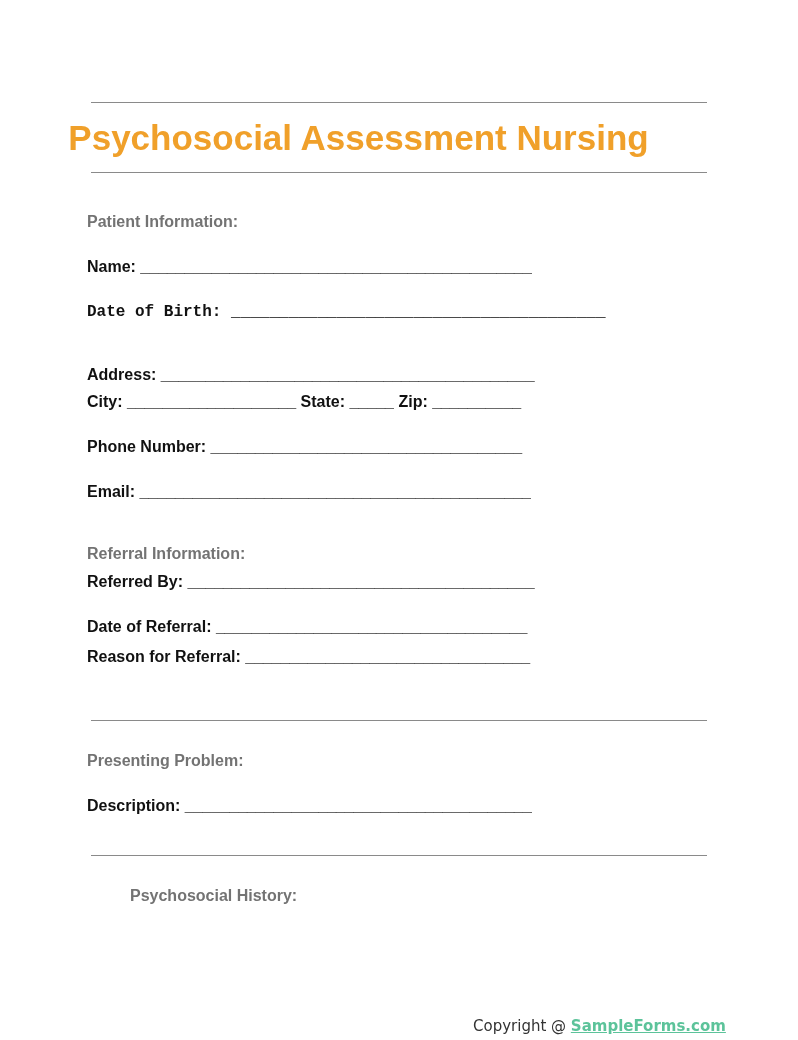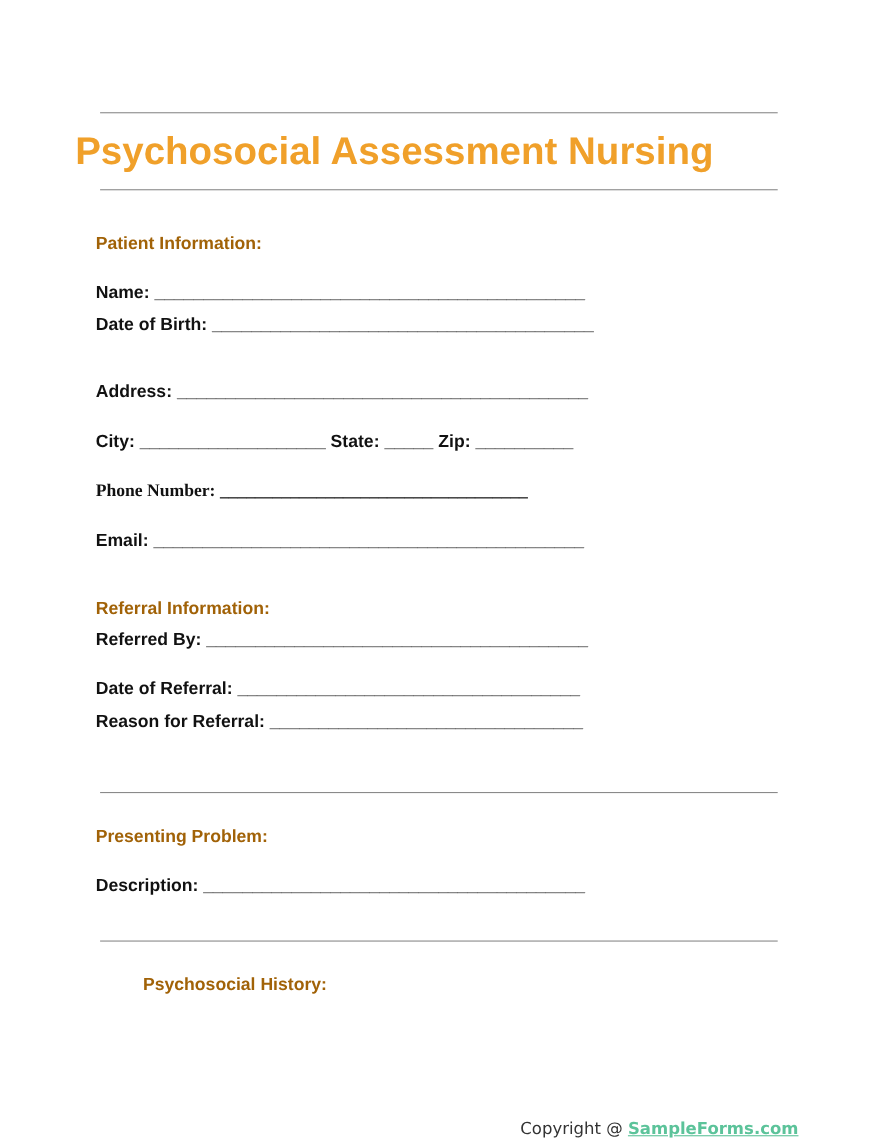--- a/index.html
+++ b/index.html
@@ -4,46 +4,46 @@
 <style>
   html, body { margin: 0; padding: 0; background: #ffffff; }
   body { width: 798px; height: 1040px; position: relative; overflow: hidden;
          font-family: "Liberation Sans", sans-serif; }
   .rule { position: absolute; left: 91px; width: 616px; height: 0;
           border-top: 1px solid #8a8a8a; }
   .title { position: absolute; left: 0; width: 717px; top: 115px; text-align: center;
            font-family: "Liberation Sans", sans-serif; font-weight: bold;
            font-size: 35px; color: #f0a02a; line-height: 46px; }
   .section { position: absolute; left: 87px; font-weight: bold; font-size: 16px;
-             color: #a16207; line-height: 20px; }
+             color: #737373; line-height: 20px; }
   .field { position: absolute; left: 87px; font-weight: bold; font-size: 16px;
            color: #111111; line-height: 20px; white-space: pre; }
   .field .blank { font-weight: bold; }
   .footer { position: absolute; left: 473px; top: 1016px; font-size: 15px;
             color: #333333; font-family: "DejaVu Sans", sans-serif; line-height: 20px; }
   .footer .brand { color: #5cc39a; font-weight: bold; text-decoration: underline; }
 </style>
 </head>
 <body>
 
 <div class="rule" style="top:102px;"></div>
 <div class="title">Psychosocial Assessment Nursing</div>
 <div class="rule" style="top:172px;"></div>
 
 <div class="section" style="top:212px;">Patient Information:</div>
 
 <div class="field" style="top:257px;text-align:center;"><span>Name:</span> <span class="blank">____________________________________________</span></div>
 
-<div class="field" style="top:286px;"><span>Date of Birth:</span> <span class="blank">_______________________________________</span></div>
+<div class="field" style="top:302px;font-family:Liberation Mono, monospace;"><span>Date of Birth:</span> <span class="blank">_______________________________________</span></div>
 
-<div class="field" style="top:347px;"><span>Address:</span> <span class="blank">__________________________________________</span></div>
+<div class="field" style="top:365px;"><span>Address:</span> <span class="blank">__________________________________________</span></div>
 
 <div class="field" style="top:392px;"><span>City:</span> <span class="blank">___________________</span> <span>State:</span> <span class="blank">_____</span> <span>Zip:</span> <span class="blank">__________</span></div>
 
-<div class="field" style="top:437px;font-family:Liberation Serif, serif;"><span>Phone Number:</span> <span class="blank">___________________________________</span></div>
+<div class="field" style="top:437px;"><span>Phone Number:</span> <span class="blank">___________________________________</span></div>
 
 <div class="field" style="top:482px;"><span>Email:</span> <span class="blank">____________________________________________</span></div>
 
 <div class="section" style="top:544px;">Referral Information:</div>
 
 <div class="field" style="top:572px;"><span>Referred By:</span> <span class="blank">_______________________________________</span></div>
 
 <div class="field" style="top:617px;"><span>Date of Referral:</span> <span class="blank">___________________________________</span></div>
 
 <div class="field" style="top:647px;"><span>Reason for Referral:</span> <span class="blank">________________________________</span></div>

